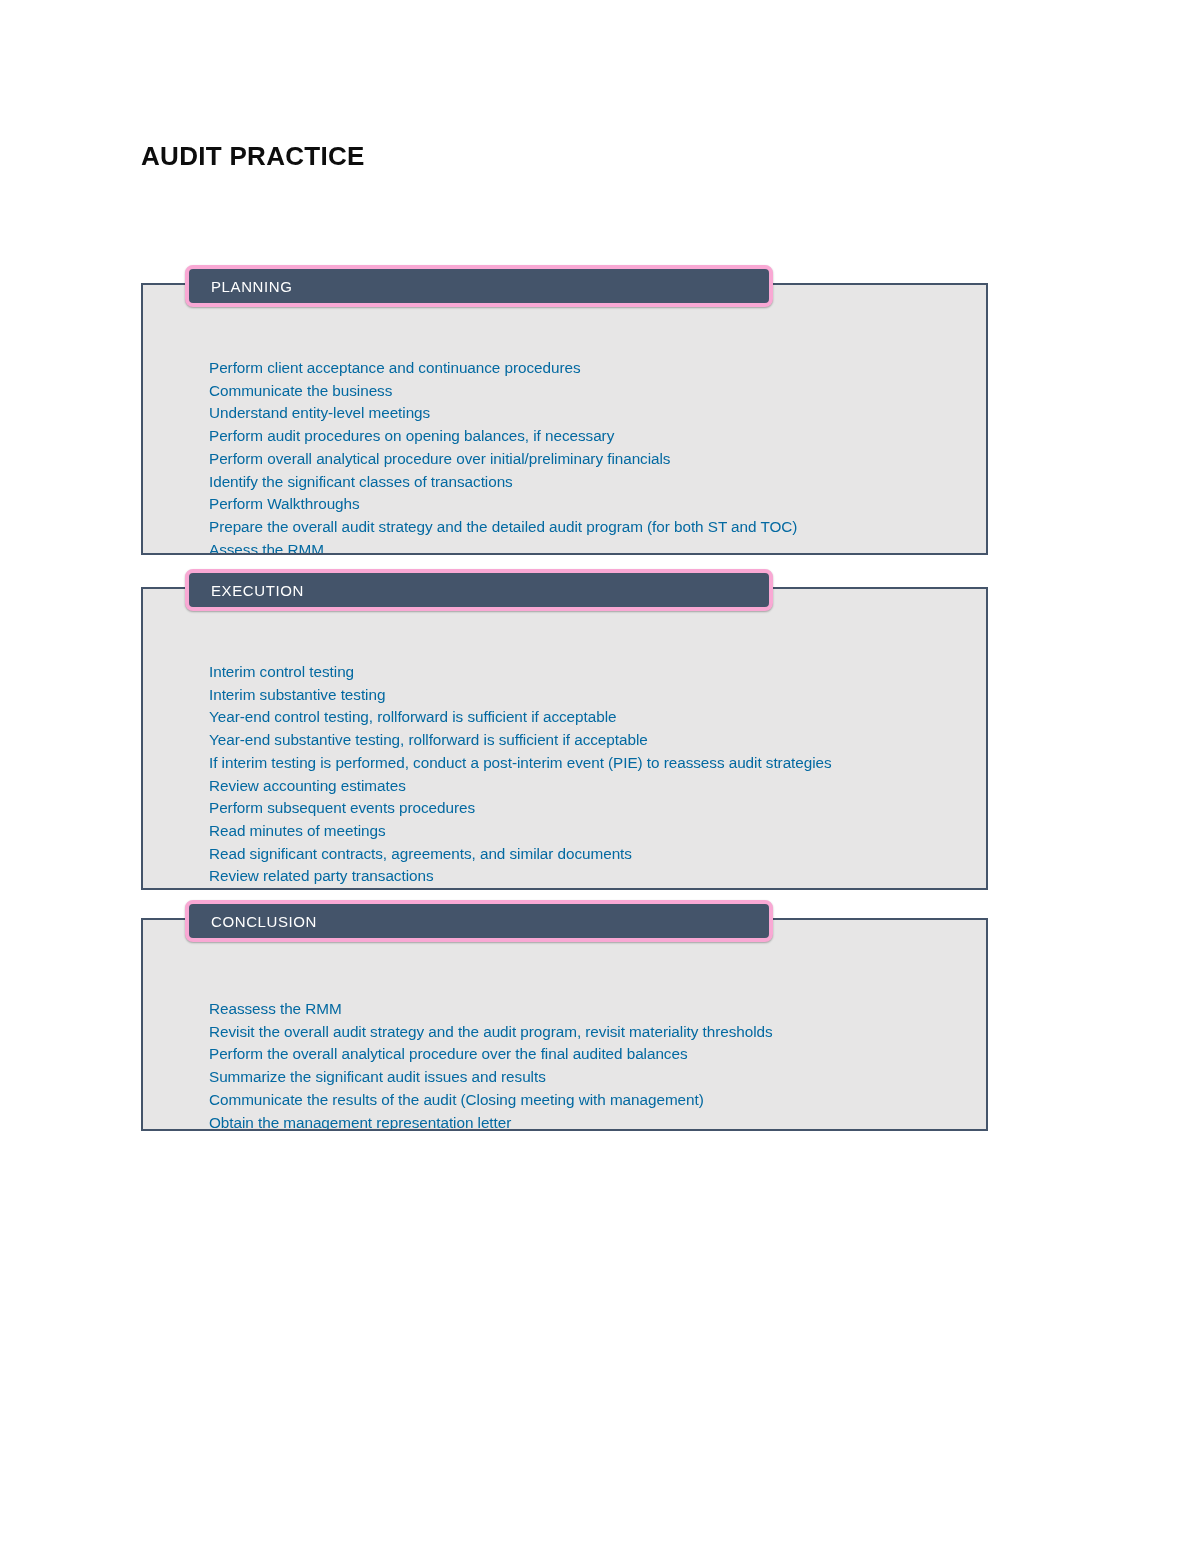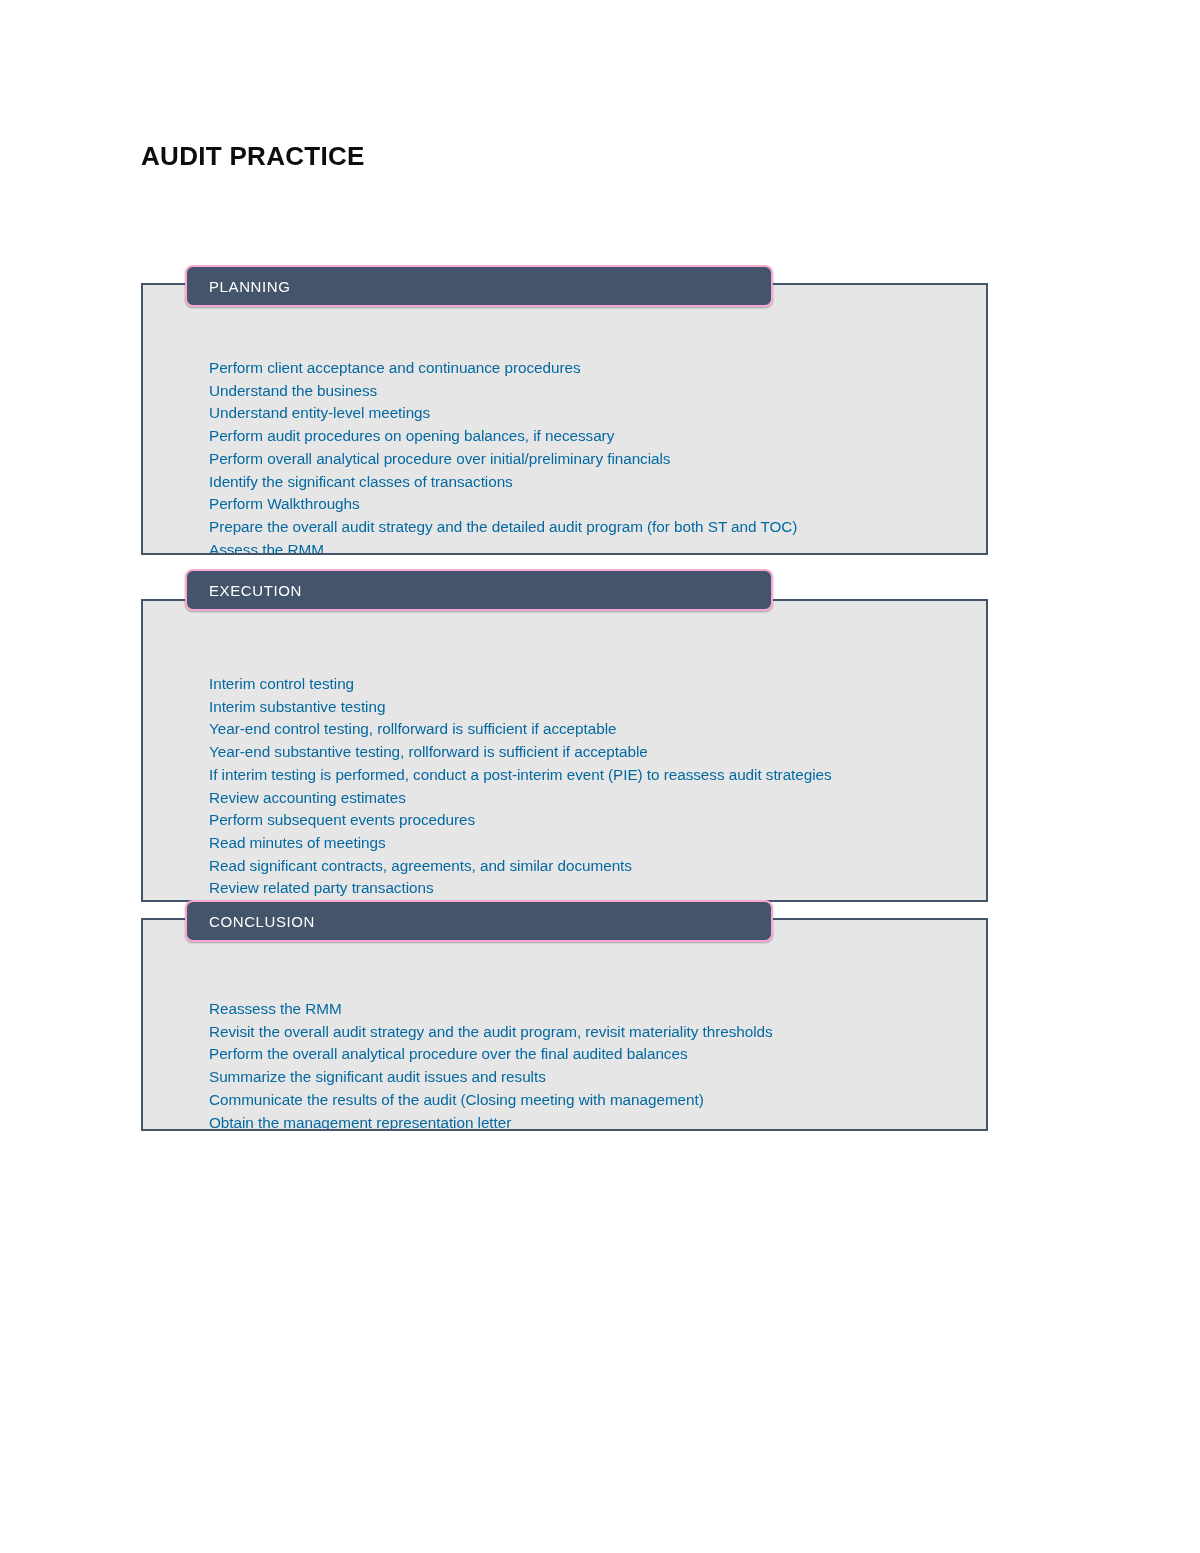--- a/index.html
+++ b/index.html
@@ -56,21 +56,21 @@
 
   .block-tab {
     position: absolute;
     left: 44px;
     top: 0;
     width: 588px;
     height: 42px;
     box-sizing: border-box;
     background: #44546a;
     border-radius: 8px;
-    border: 2px solid #f9a8d4;
+    border: 4px solid #f9a8d4;
     box-shadow: 0 1px 2px rgba(0,0,0,0.30);
     z-index: 3;
   }
 
   .block-tab-label {
     position: absolute;
     left: 22px;
     top: 50%;
     transform: translateY(-50%);
     color: #ffffff;
@@ -93,39 +93,39 @@
     white-space: nowrap;
     letter-spacing: -0.05px;
   }
 
   
   #block-planning   { top: 265px; height: 300px; }
   #block-planning   .block-body  { top: 18px; height: 272px; }
   #block-planning   .block-items { top: 72px; }
 
   #block-execution  { top: 569px; height: 332px; }
-  #block-execution  .block-body  { top: 30px; height: 303px; }
+  #block-execution  .block-body  { top: 18px; height: 303px; }
   #block-execution  .block-items { top: 72px; }
 
   #block-conclusion { top: 900px; height: 240px; }
   #block-conclusion .block-body  { top: 18px; height: 213px; }
   #block-conclusion .block-items { top: 78px; }
 </style>
 </head>
 <body>
 
 <div class="page">
 
   <div class="doc-title">AUDIT PRACTICE</div>
 
   <div class="block" id="block-planning">
     <div class="block-body">
       <div class="block-items">
           <div class="block-item">Perform client  acceptance and continuance procedures</div>
-          <div class="block-item">Understand the business</div>
+          <div class="block-item">Communicate the business</div>
           <div class="block-item">Understand entity-level meetings</div>
           <div class="block-item">Perform audit procedures on opening balances, if necessary</div>
           <div class="block-item">Perform overall analytical procedure over initial/preliminary financials</div>
           <div class="block-item">Identify the significant classes of transactions</div>
           <div class="block-item">Perform Walkthroughs</div>
           <div class="block-item">Prepare the overall audit strategy and the detailed audit program (for both ST and TOC)</div>
           <div class="block-item">Assess the RMM</div>
         </div>
     </div>
     <div class="block-tab">

